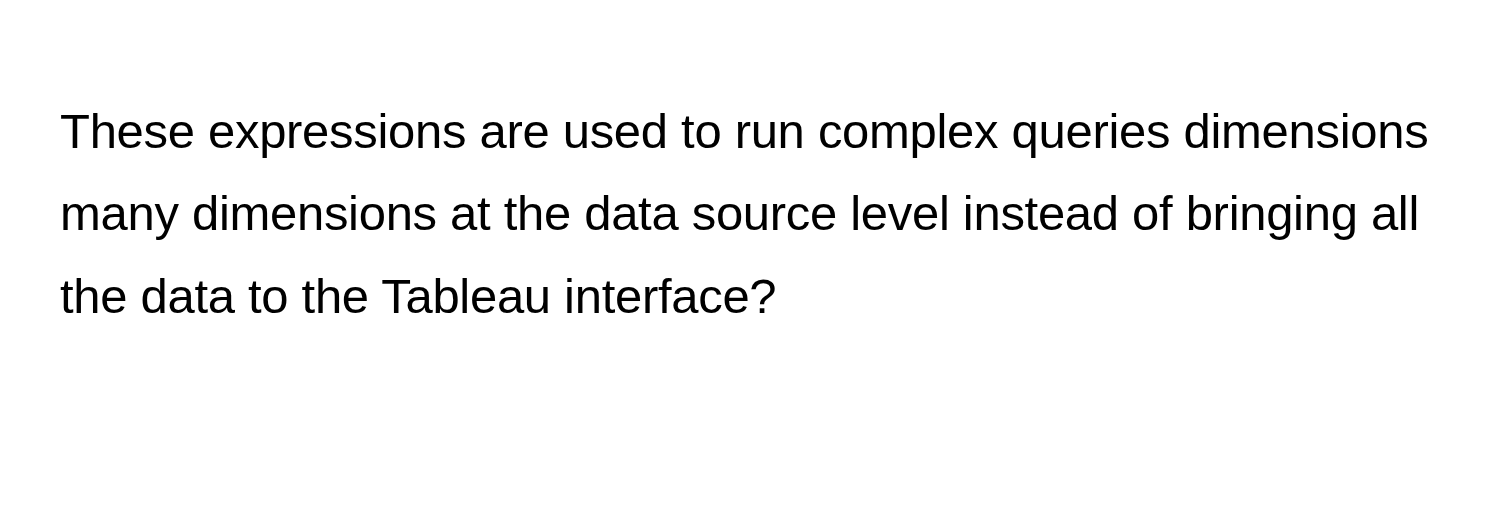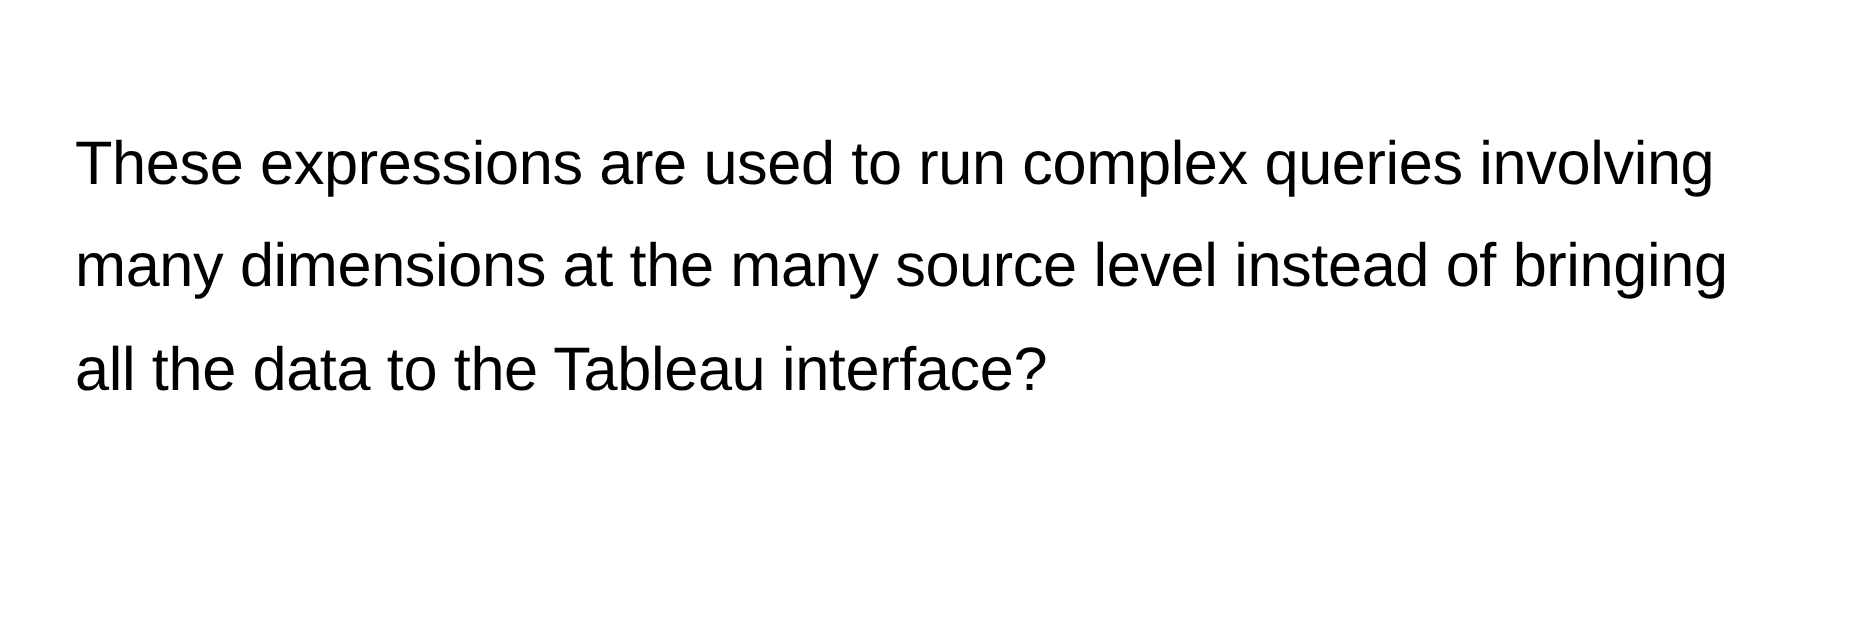--- a/index.html
+++ b/index.html
@@ -18,13 +18,13 @@
       font-size: 49px;
       line-height: 1.68;
       color: #000000;
       font-weight: 400;
       letter-spacing: -0.3px;
     }
   </style>
 </head>
 <body>
 
-<p class="question-text">These expressions are used to run complex queries involving many dimensions at the many source level instead of bringing all the data to the Tableau interface?</p>
+<p class="question-text">These expressions are used to run complex queries dimensions many dimensions at the data source level instead of bringing all the data to the Tableau interface?</p>
 
 </body></html>

